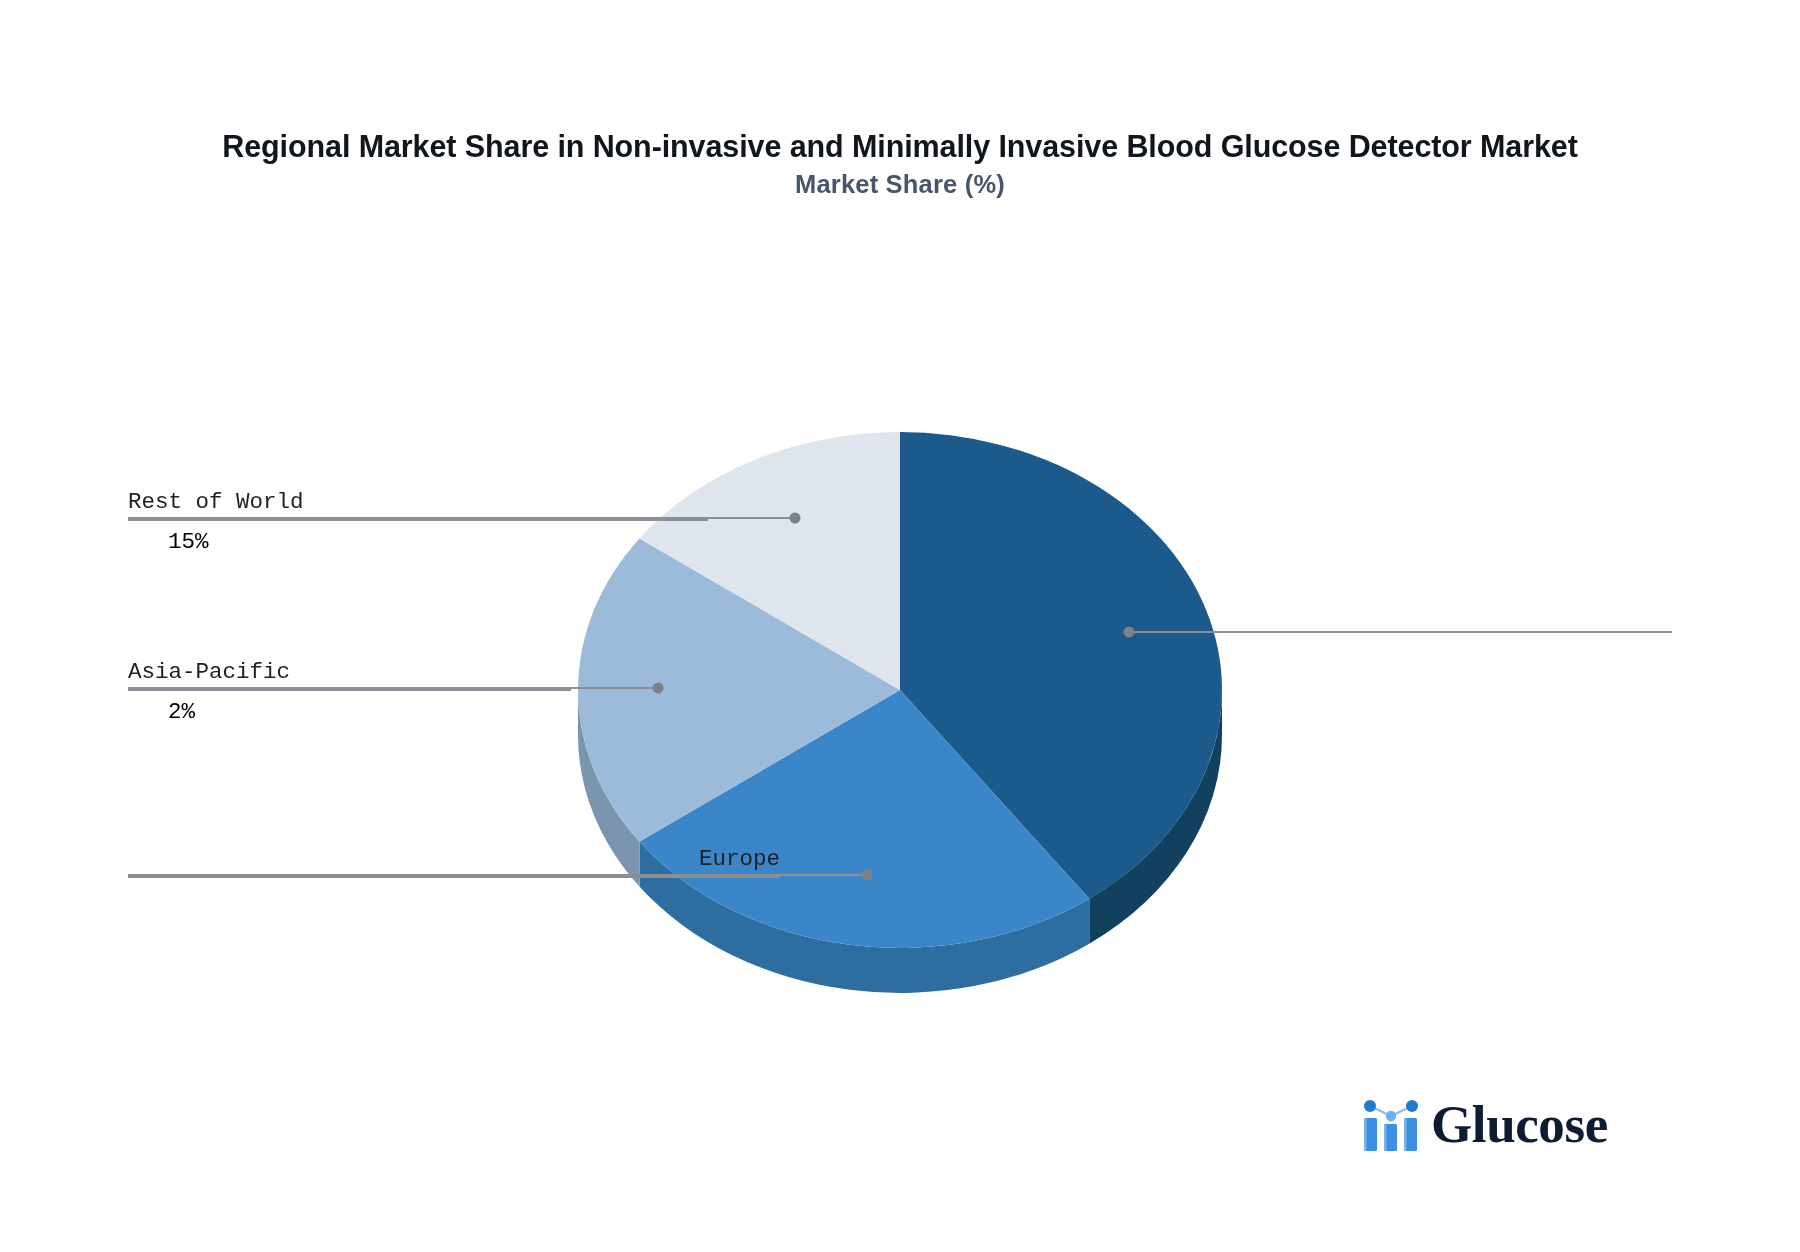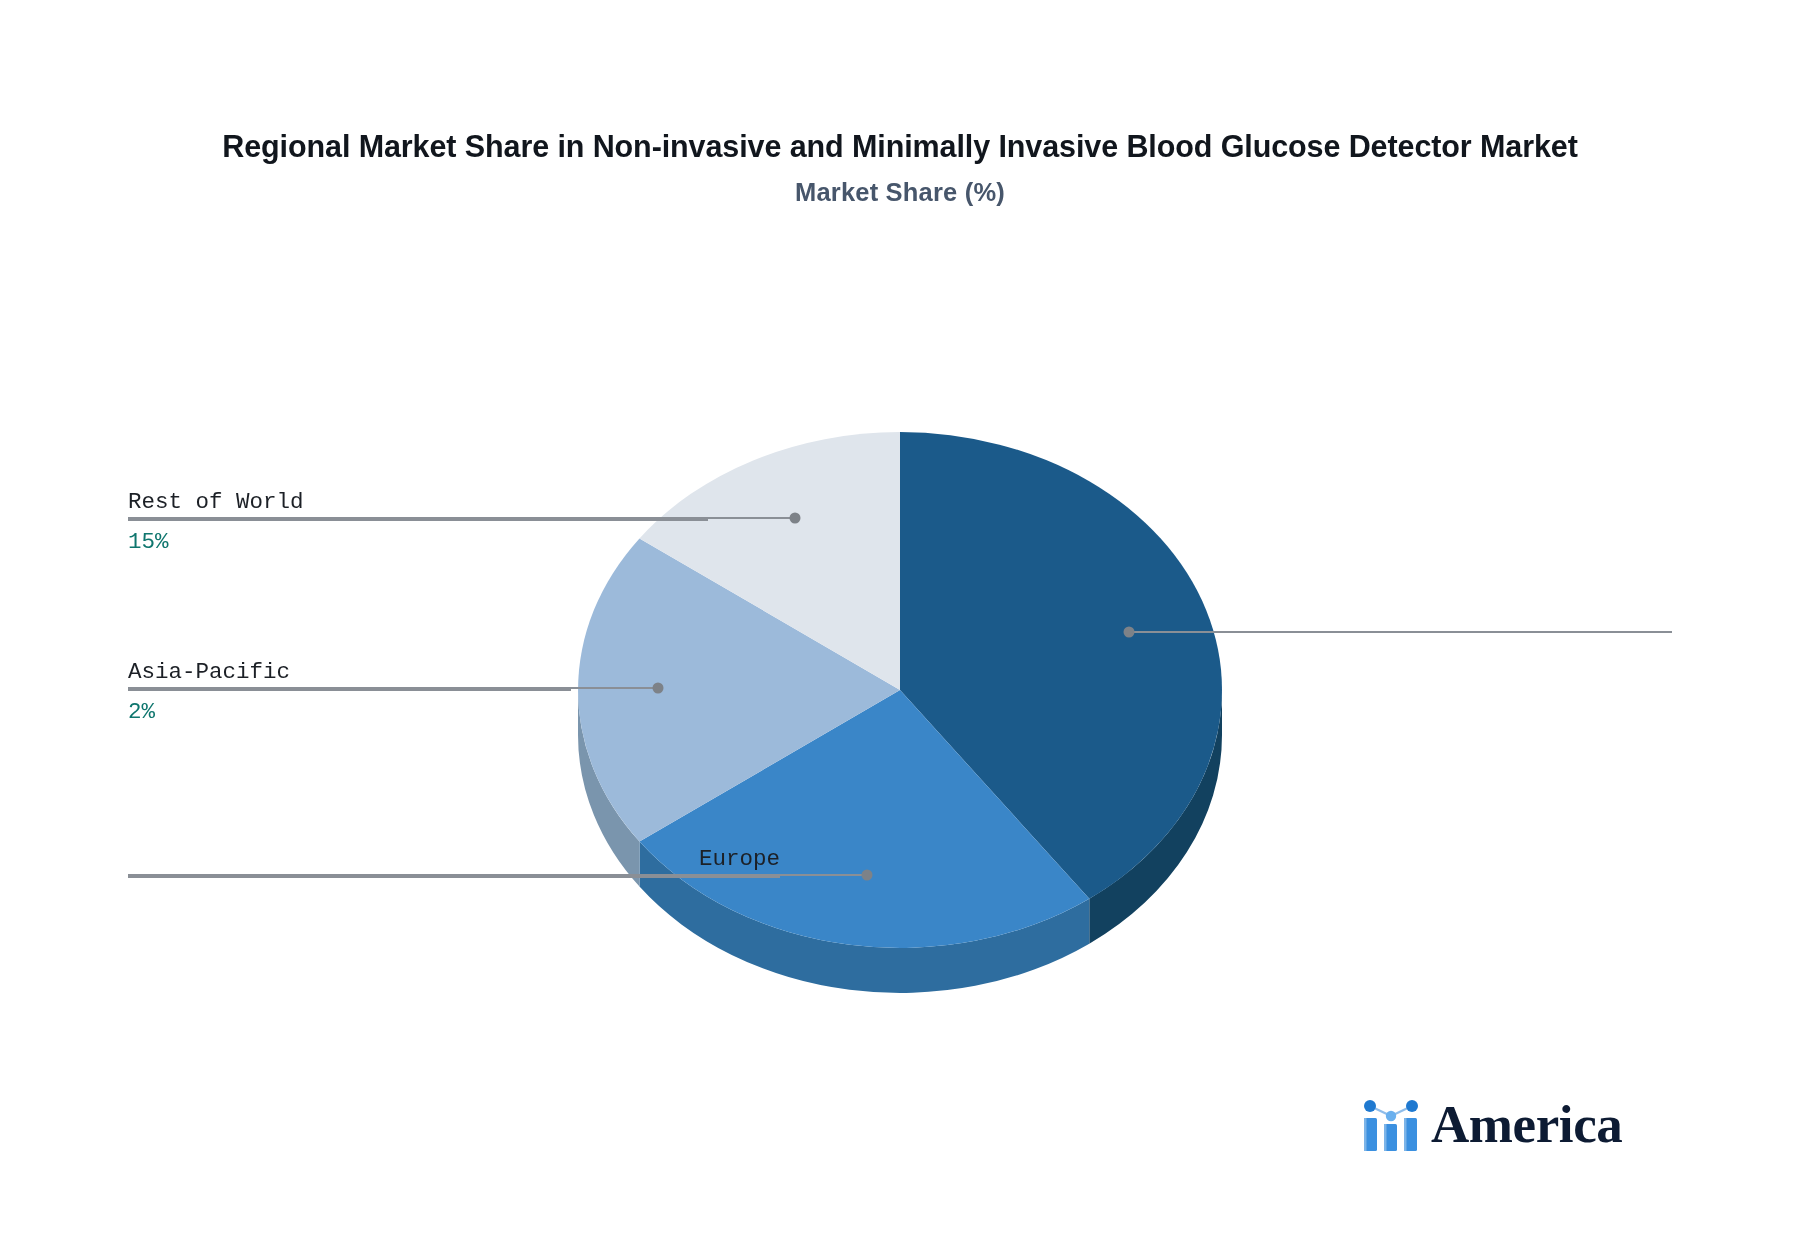--- a/index.html
+++ b/index.html
@@ -24,21 +24,21 @@
     text-align: center;
   }
   #chart-title {
     font-size: 30.5px;
     font-weight: bold;
     color: #11161d;
     line-height: 1.42;
     letter-spacing: -0.1px;
   }
   #chart-subtitle {
-    margin-top: 10px;
+    margin-top: 2px;
     font-size: 25.5px;
     font-weight: bold;
     color: #47566b;
     letter-spacing: 0.2px;
   }
 
   
   #pie-svg {
     position: absolute;
     left: 0; top: 0;
@@ -56,23 +56,24 @@
     white-space: nowrap;
     line-height: 1.26;
   }
   .callout .rule {
     height: 0;
     border-top: 2px solid #8a8f96;
     margin-top: 3px;
   }
   .callout .pct {
     font-size: 22.5px;
-    color: #0f766e;
+    color: #000000;
     margin-top: 8px;
     line-height: 1.2;
+    margin-left: 40px;
   }
   .callout.left { text-align: left; font-family: Liberation Mono, monospace; }
   .callout.right { text-align: right; }
 
   
   #logo {
     position: absolute;
     left: 1362px; top: 1094px;
     display: flex;
     align-items: center;
@@ -157,16 +158,16 @@
       <rect x="42" y="24" width="13" height="33" rx="1.5" fill="#3b90e0"></rect>
 
       <rect x="2" y="24" width="2.5" height="33" fill="#7cb4e8"></rect>
       <rect x="22" y="30" width="2.5" height="27" fill="#7cb4e8"></rect>
       <rect x="42" y="24" width="2.5" height="33" fill="#7cb4e8"></rect>
 
       <circle cx="8" cy="12" r="6" fill="#1f79d0"></circle>
       <circle cx="50" cy="12" r="6" fill="#1f79d0"></circle>
       <circle cx="29" cy="22" r="5.2" fill="#6ab0ee"></circle>
     </svg>
-    <div id="logo-text">America</div>
+    <div id="logo-text">Glucose</div>
   </div>
 
 </div>
 
 </body></html>

